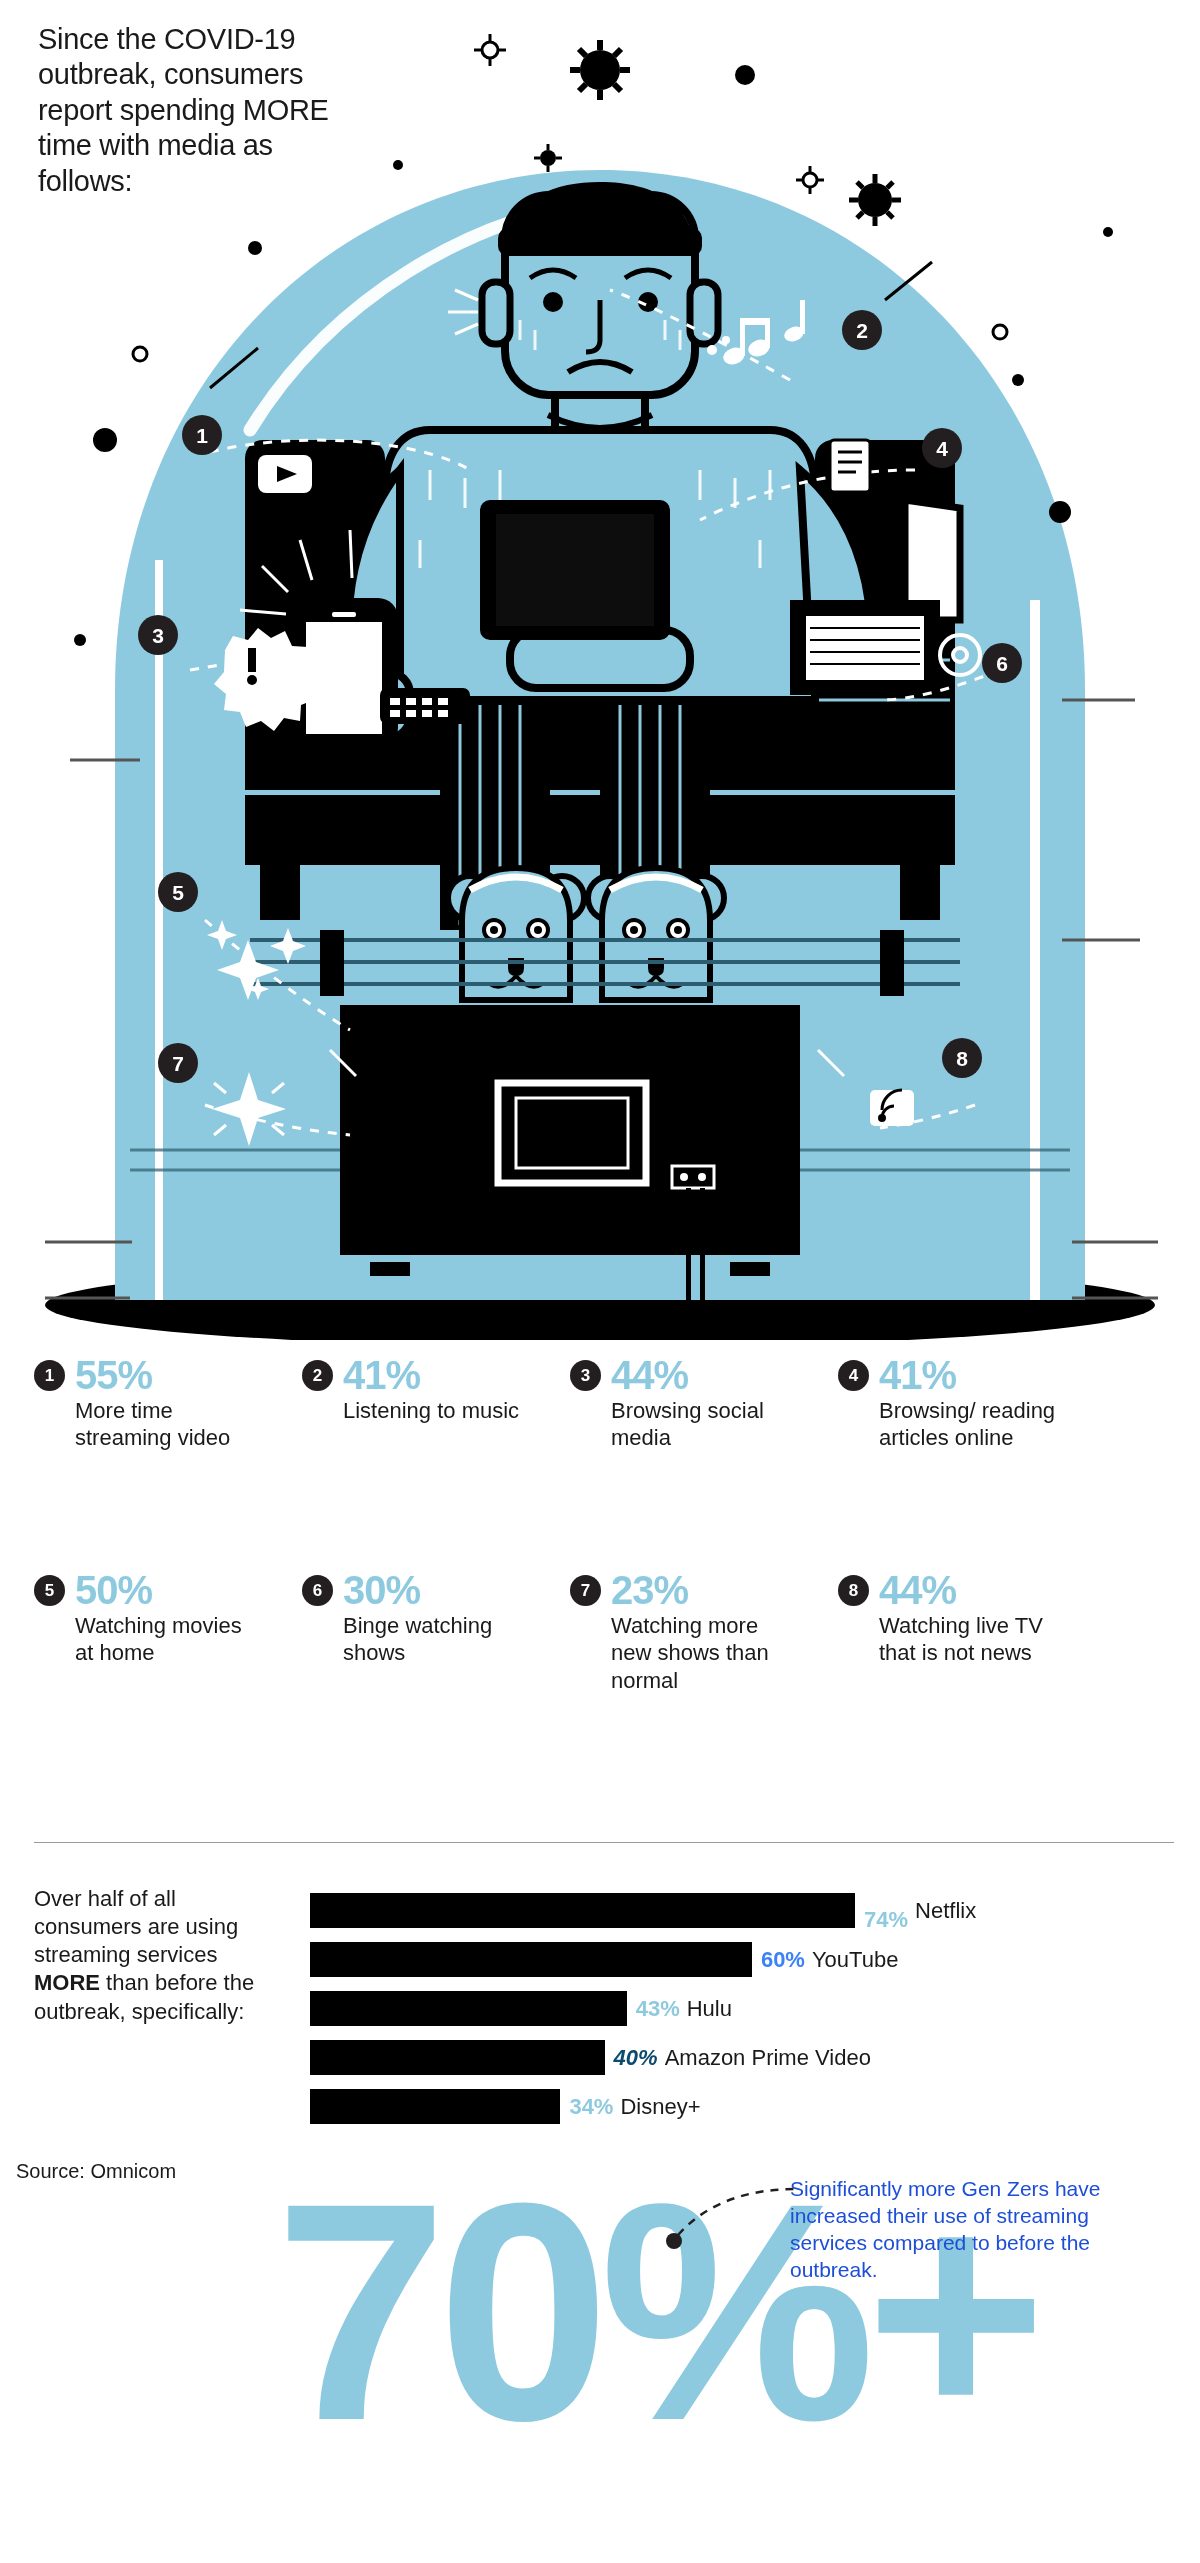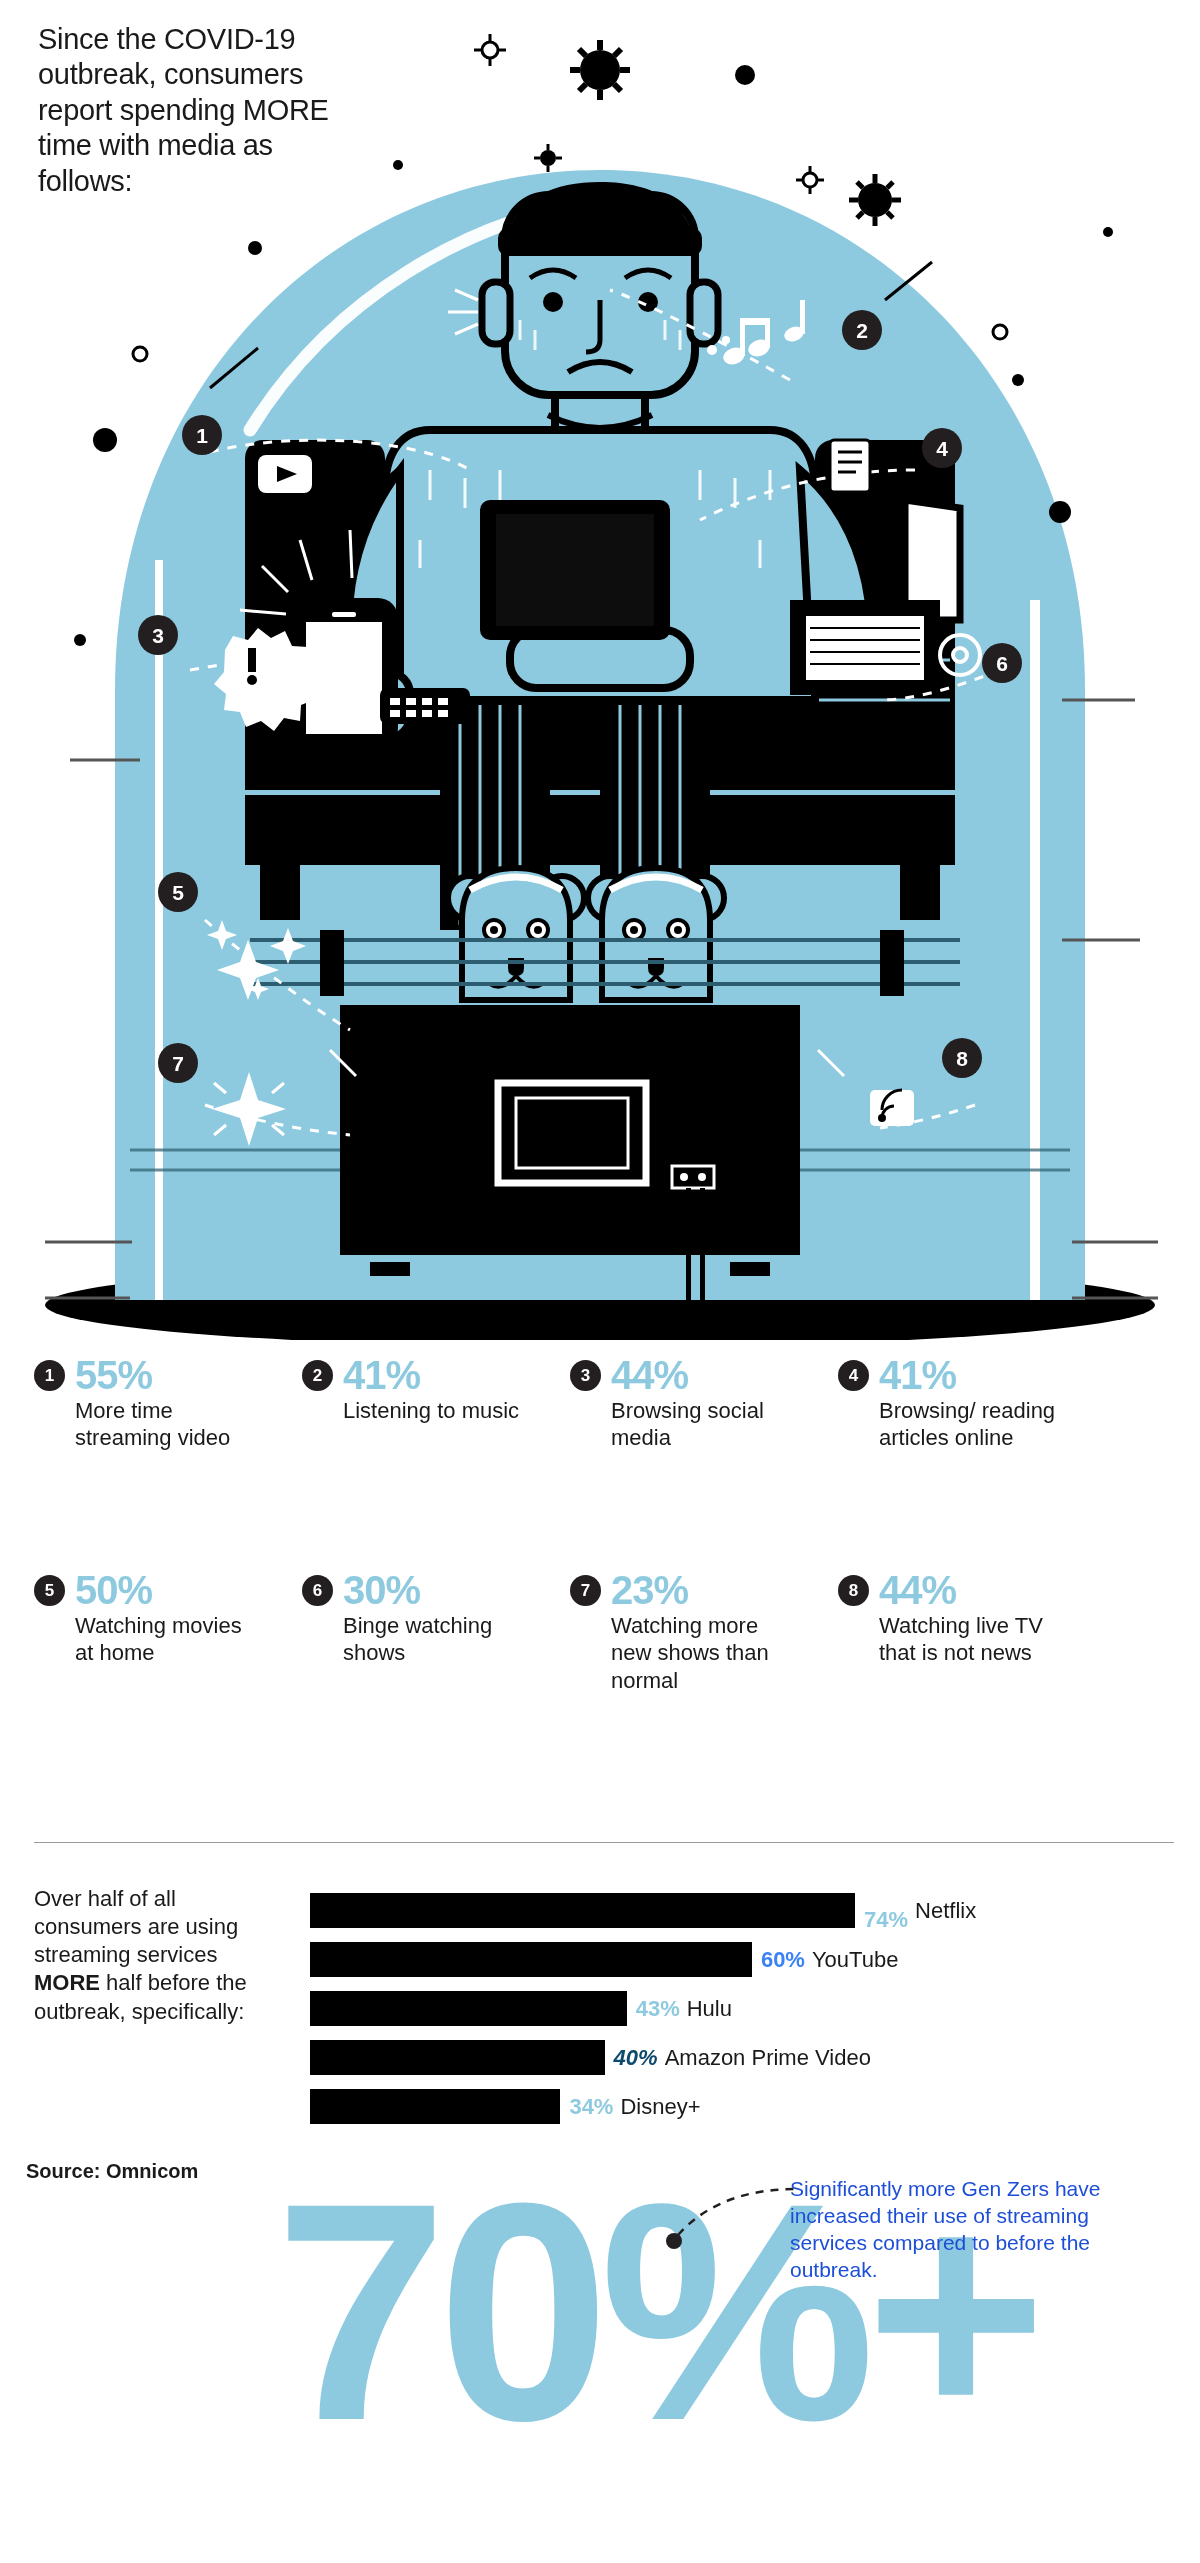--- a/index.html
+++ b/index.html
@@ -67,22 +67,22 @@
     font-size:22px; font-weight:bold; color:#8ECADF;
     margin-left:9px; white-space:nowrap; line-height:1;
   }
   .barname {
     font-size:22px; color:#1a1a1a; margin-left:7px;
     white-space:nowrap; line-height:1;
   }
 
   
   .source {
-    position:absolute; left:26px; top:2160px;
-    font-size:20px; color:#1a1a1a;font-weight:bold;
+    position:absolute; left:16px; top:2160px;
+    font-size:20px; color:#1a1a1a;
   }
   .bignum {
     position:absolute; left:275px; top:2165px;
     font-size:310px; font-weight:bold; color:#8ECADF;
     line-height:0.95; letter-spacing:-10px; white-space:nowrap;
     font-family:"Liberation Sans", sans-serif;
   }
   .callout {
     position:absolute; left:790px; top:2175px; width:360px;
     font-size:21px; line-height:1.29; color:#1d4ed8;
@@ -558,21 +558,21 @@
         <span class="pct">44%</span>
       </div>
       <div class="stat-label">Watching live TV that is not news</div>
     </div>
   </div>
 
   <div class="divider"></div>
 
   <div class="chartblock">
     <div class="chart-intro">
-      <span>Over half of all consumers are using streaming services </span><b>MORE</b><span> half before the outbreak, specifically:</span>
+      <span>Over half of all consumers are using streaming services </span><b>MORE</b><span> than before the outbreak, specifically:</span>
     </div>
     <div class="bars" id="bars">
         <div class="barrow">
           <div class="bar" style="width: 545px; background: rgb(0, 0, 0);"></div>
           <span class="barval" style="color: rgb(142, 202, 223); margin-top: 19px;">74%</span>
           <span class="barname">Netflix</span>
         </div>
         <div class="barrow">
           <div class="bar" style="width: 441.892px; background: rgb(0, 0, 0);"></div>
           <span class="barval" style="color: #3b82f6;">60%</span>

